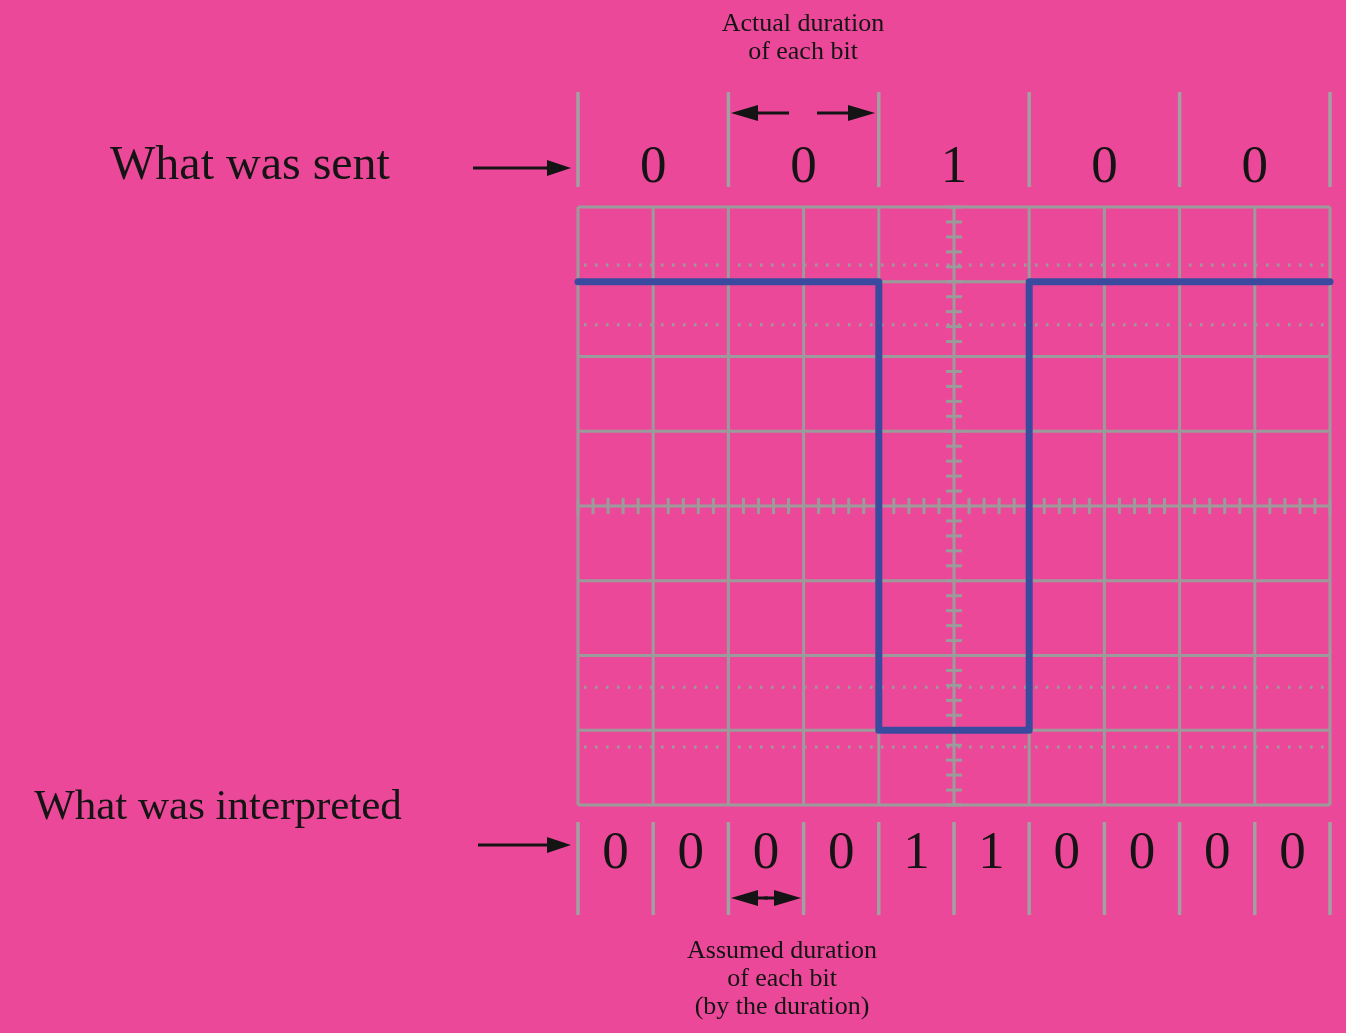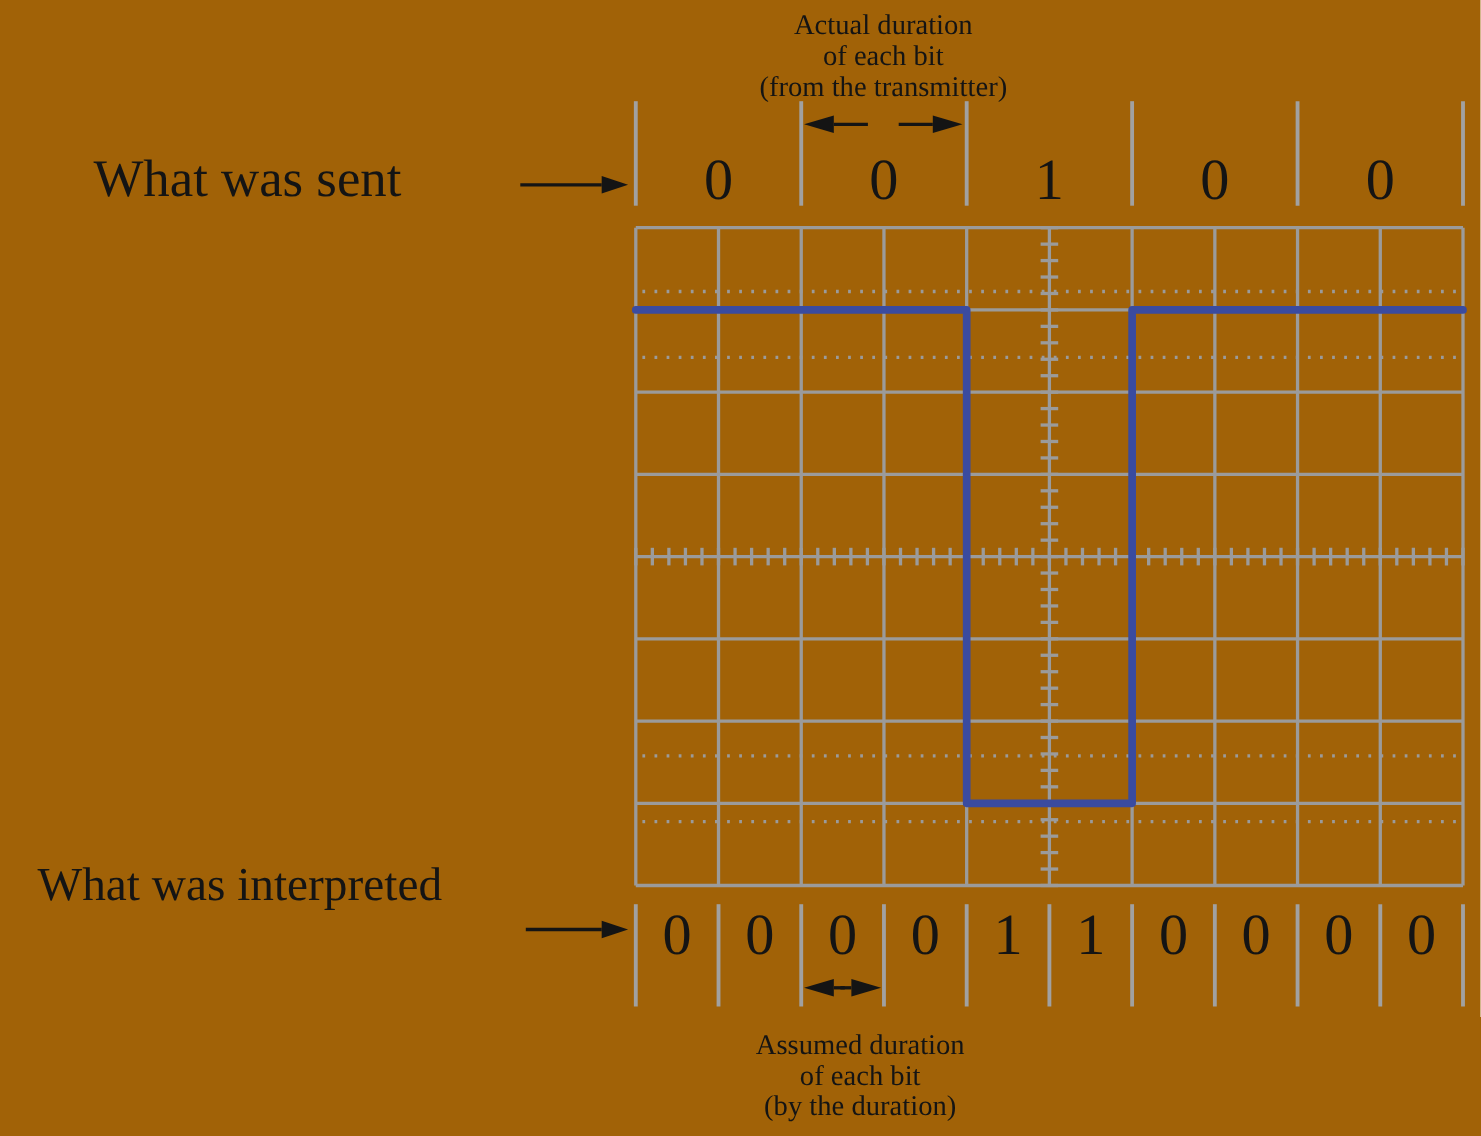--- a/index.html
+++ b/index.html
@@ -1,39 +1,38 @@
 <!DOCTYPE html>
 <html><head>
 <meta charset="utf-8">
 <style>
   * { margin:0; padding:0; box-sizing:border-box; }
   html,body { background:#ffffff; }
   .canvas {
-    position:relative; width:1346px; height:1033px; background:#a16207;
+    position:relative; width:1346px; height:1033px; background:#ec4899;
     font-family:"Liberation Serif","DejaVu Serif",serif; color:#141414; overflow:hidden;padding-left:14px;
   }
   .abs { position:absolute; }
   .small-label { font-size:26px; line-height:28px; text-align:center; }
-  .big-label  { font-size:48px; line-height:50px; white-space:nowrap; }
+  .big-label  { font-size:48px; line-height:50px; text-align:center; white-space:nowrap; }
   .big-label2 { font-size:43px; line-height:47px; text-align:center; white-space:nowrap; }
   .bit {
     position:absolute; text-align:center; font-size:53px;
     font-family:"Liberation Serif","DejaVu Serif",serif; color:#141414;
   }
   svg.overlay { position:absolute; left:0; top:0; }
 </style>
 </head>
 <body>
 
 <div class="canvas">
 
   <div class="abs small-label" style="left:633px; top:9px; width:340px;">
     <div>Actual duration</div>
     <div>of each bit</div>
-    <div>(from the transmitter)</div>
   </div>
 
   <div class="abs big-label" style="left:85px; top:138px; width:330px;">What was sent</div>
 
   <div class="abs big-label2" style="left:8px; top:781px; width:420px;">
     <div>What was interpreted</div>
   </div>
 
   <div class="abs small-label" style="left:613px; top:936px; width:338px;">
     <div>Assumed duration</div>

